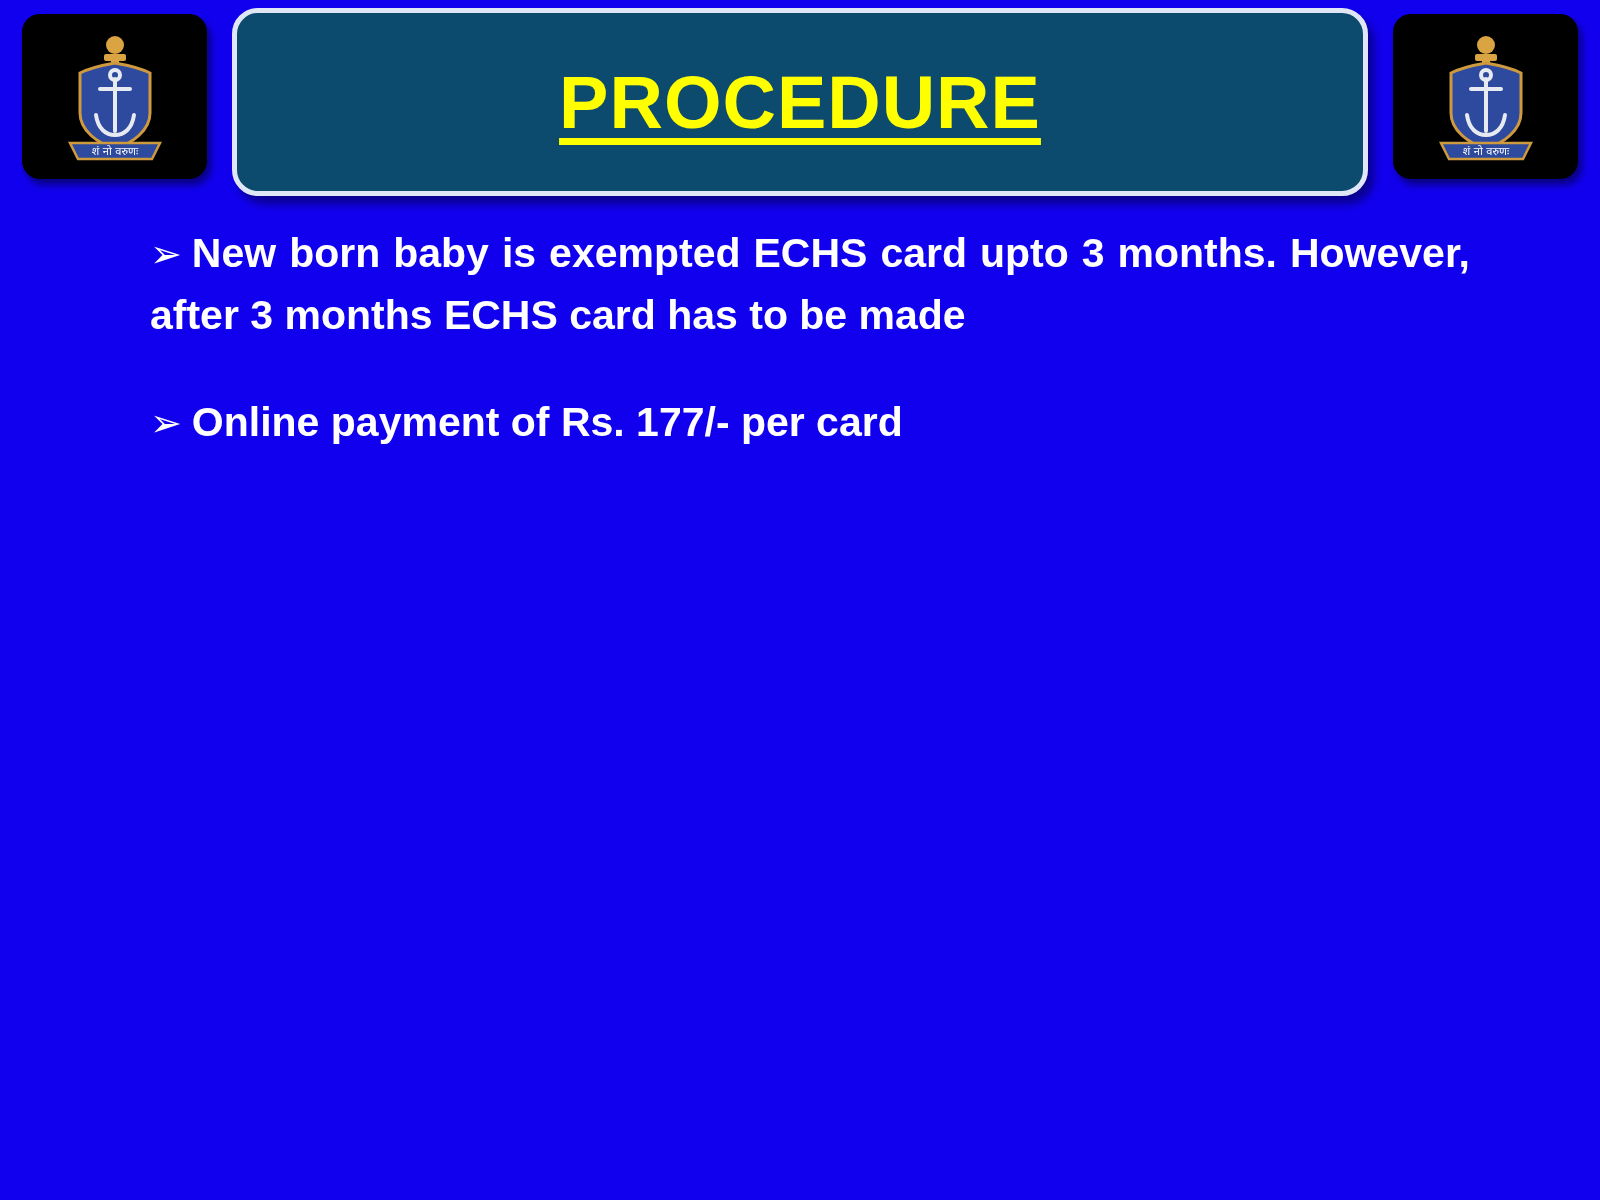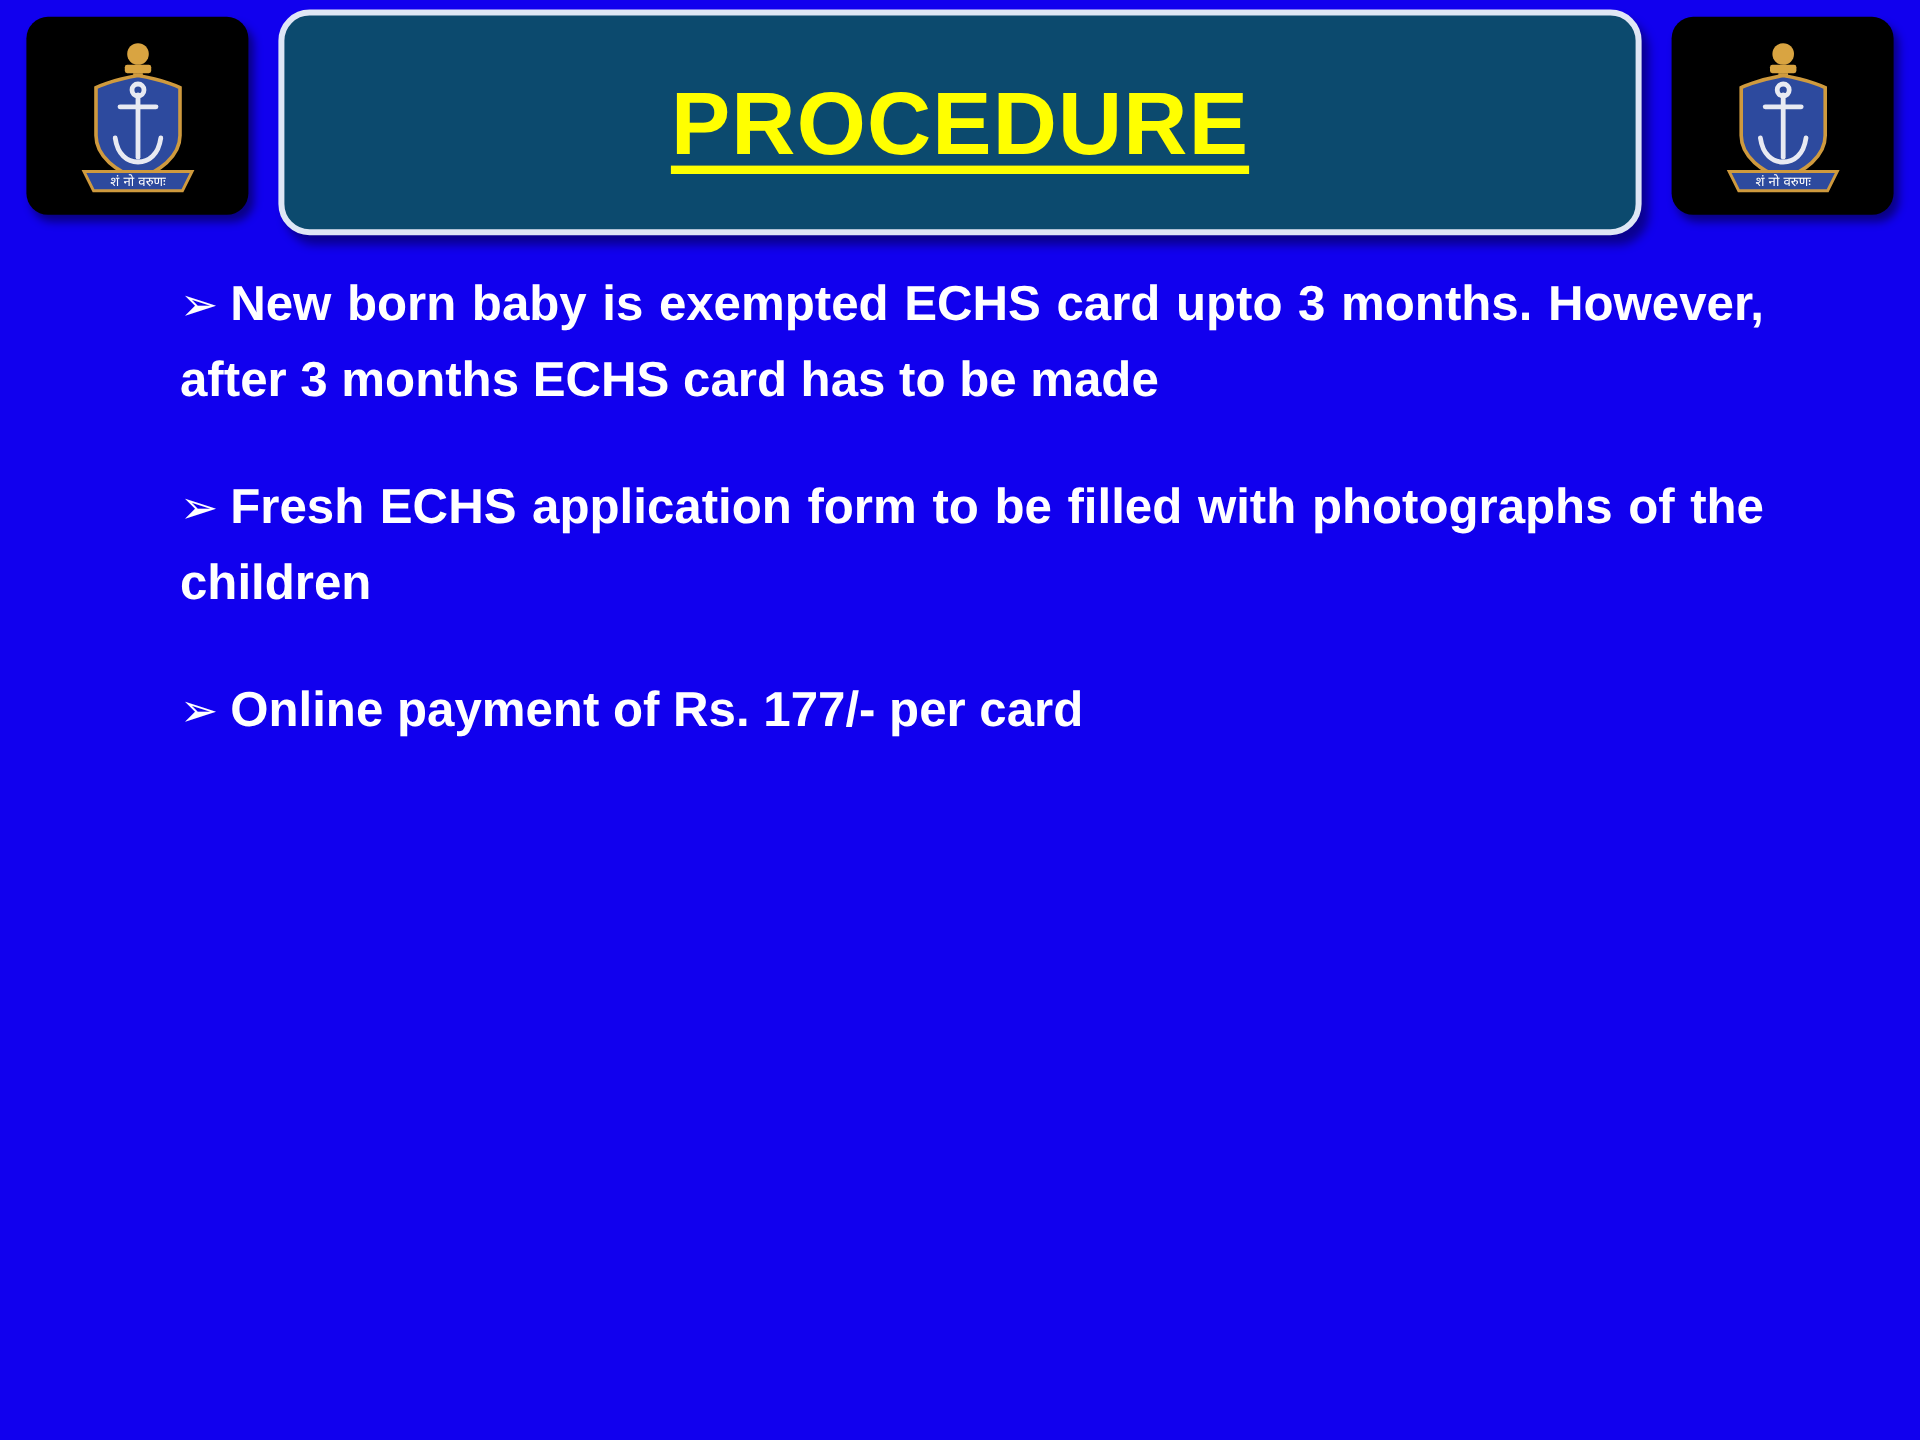--- a/index.html
+++ b/index.html
@@ -147,22 +147,19 @@
 
 </div>
 
 <div class="content">
 
   <div class="bullet-block b1">
     <span class="arrow">➢</span><span>New born baby is exempted ECHS card upto 3 months. However, after 3 months ECHS card has to be made</span>
   </div>
 
 
-  <div class="bullet-block b3">
-    <span class="arrow">➢</span><span>Fresh ECHS application form to be filled with photographs of the children</span>
-  </div>
 
   <div class="bullet-block b4 nojustify">
     <span class="arrow">➢</span><span>Online payment of Rs. 177/- per card</span>
   </div>
 
 
 </div>
 
 </body></html>

